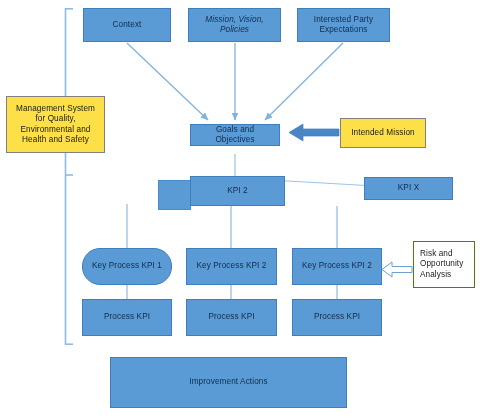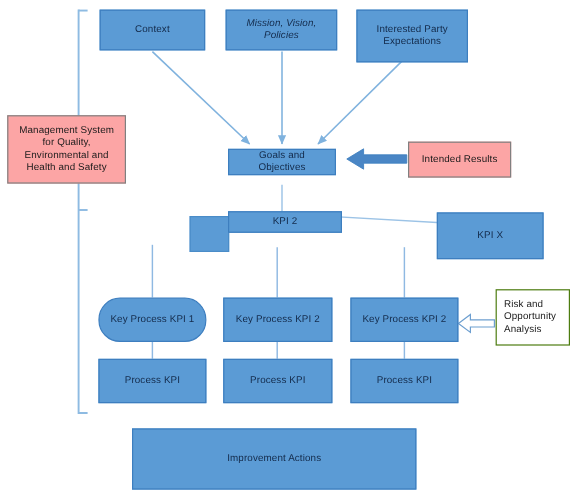--- a/index.html
+++ b/index.html
@@ -32,21 +32,21 @@
   .blue {
     background: #5b9bd5;
     border: 1px solid #3d7ebf;
     color: #132a4a;
   }
   .blue-plain {
     background: #5b9bd5;
     border: 1px solid #4a8cc8;
   }
   .white {
-    background: #fca5a5;
+    background: #fde047;
     border: 1px solid #808080;
     color: #1a1a1a;
   }
   .white-dark {
     background: #ffffff;
     border: 1px solid #4d7c0f;
     color: #1a1a1a;
   }
   .align-left {
     justify-content: flex-start;
@@ -109,44 +109,44 @@
     </g>
   </svg>
 
   <div class="node blue" style="left: 83px; top: 8px; width: 88px; height: 34px;">
       <span class="node-label">Context</span>
     </div>
   <div class="node blue" style="left: 188px; top: 8px; width: 93px; height: 34px; font-style: italic;">
       <span class="node-label">Mission, Vision,
 Policies</span>
     </div>
-  <div class="node blue" style="left: 297px; top: 8px; width: 93px; height: 44px;">
+  <div class="node blue" style="left: 297px; top: 8px; width: 93px; height: 34px;">
       <span class="node-label">Interested Party
 Expectations</span>
     </div>
   <div class="node white" style="left: 6px; top: 96px; width: 99px; height: 57px;">
       <span class="node-label">Management System
 for Quality,
 Environmental and
 Health and Safety</span>
     </div>
   <div class="node blue" style="left: 190px; top: 124px; width: 90px; height: 22px;">
       <span class="node-label">Goals and
 Objectives</span>
     </div>
   <div class="node white" style="left: 340px; top: 118px; width: 86px; height: 30px;">
-      <span class="node-label">Intended Results</span>
+      <span class="node-label">Intended Mission</span>
     </div>
   <div class="node blue-plain" style="left: 158px; top: 180px; width: 33px; height: 30px;">
       <span class="node-label"></span>
     </div>
-  <div class="node blue" style="left: 190px; top: 176px; width: 95px; height: 18px;">
+  <div class="node blue" style="left: 190px; top: 176px; width: 95px; height: 30px;">
       <span class="node-label">KPI 2</span>
     </div>
-  <div class="node blue" style="left: 364px; top: 177px; width: 89px; height: 39px;">
+  <div class="node blue" style="left: 364px; top: 177px; width: 89px; height: 23px;">
       <span class="node-label">KPI X</span>
     </div>
   <div class="node blue" style="left: 82px; top: 248px; width: 90px; height: 37px; border-radius: 18px;">
       <span class="node-label">Key Process KPI 1</span>
     </div>
   <div class="node blue" style="left: 186px; top: 248px; width: 91px; height: 37px;">
       <span class="node-label">Key Process KPI 2</span>
     </div>
   <div class="node blue" style="left: 292px; top: 248px; width: 90px; height: 37px;">
       <span class="node-label">Key Process KPI 2</span>

